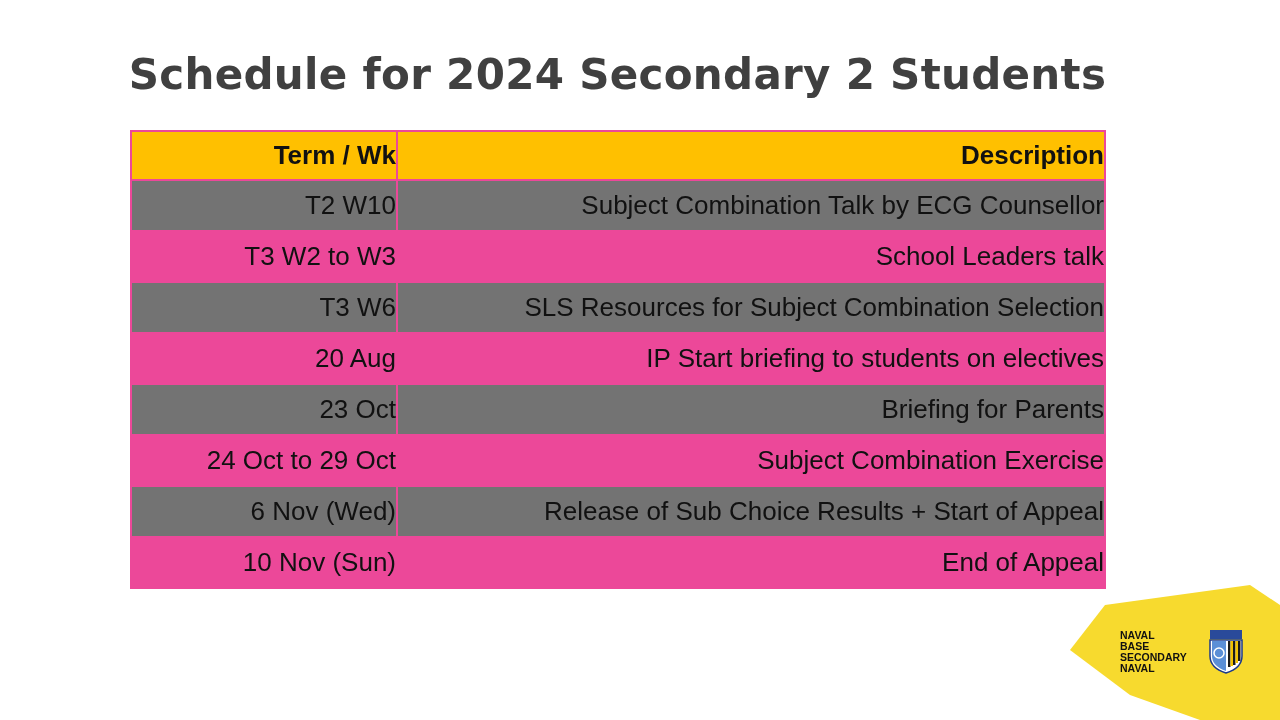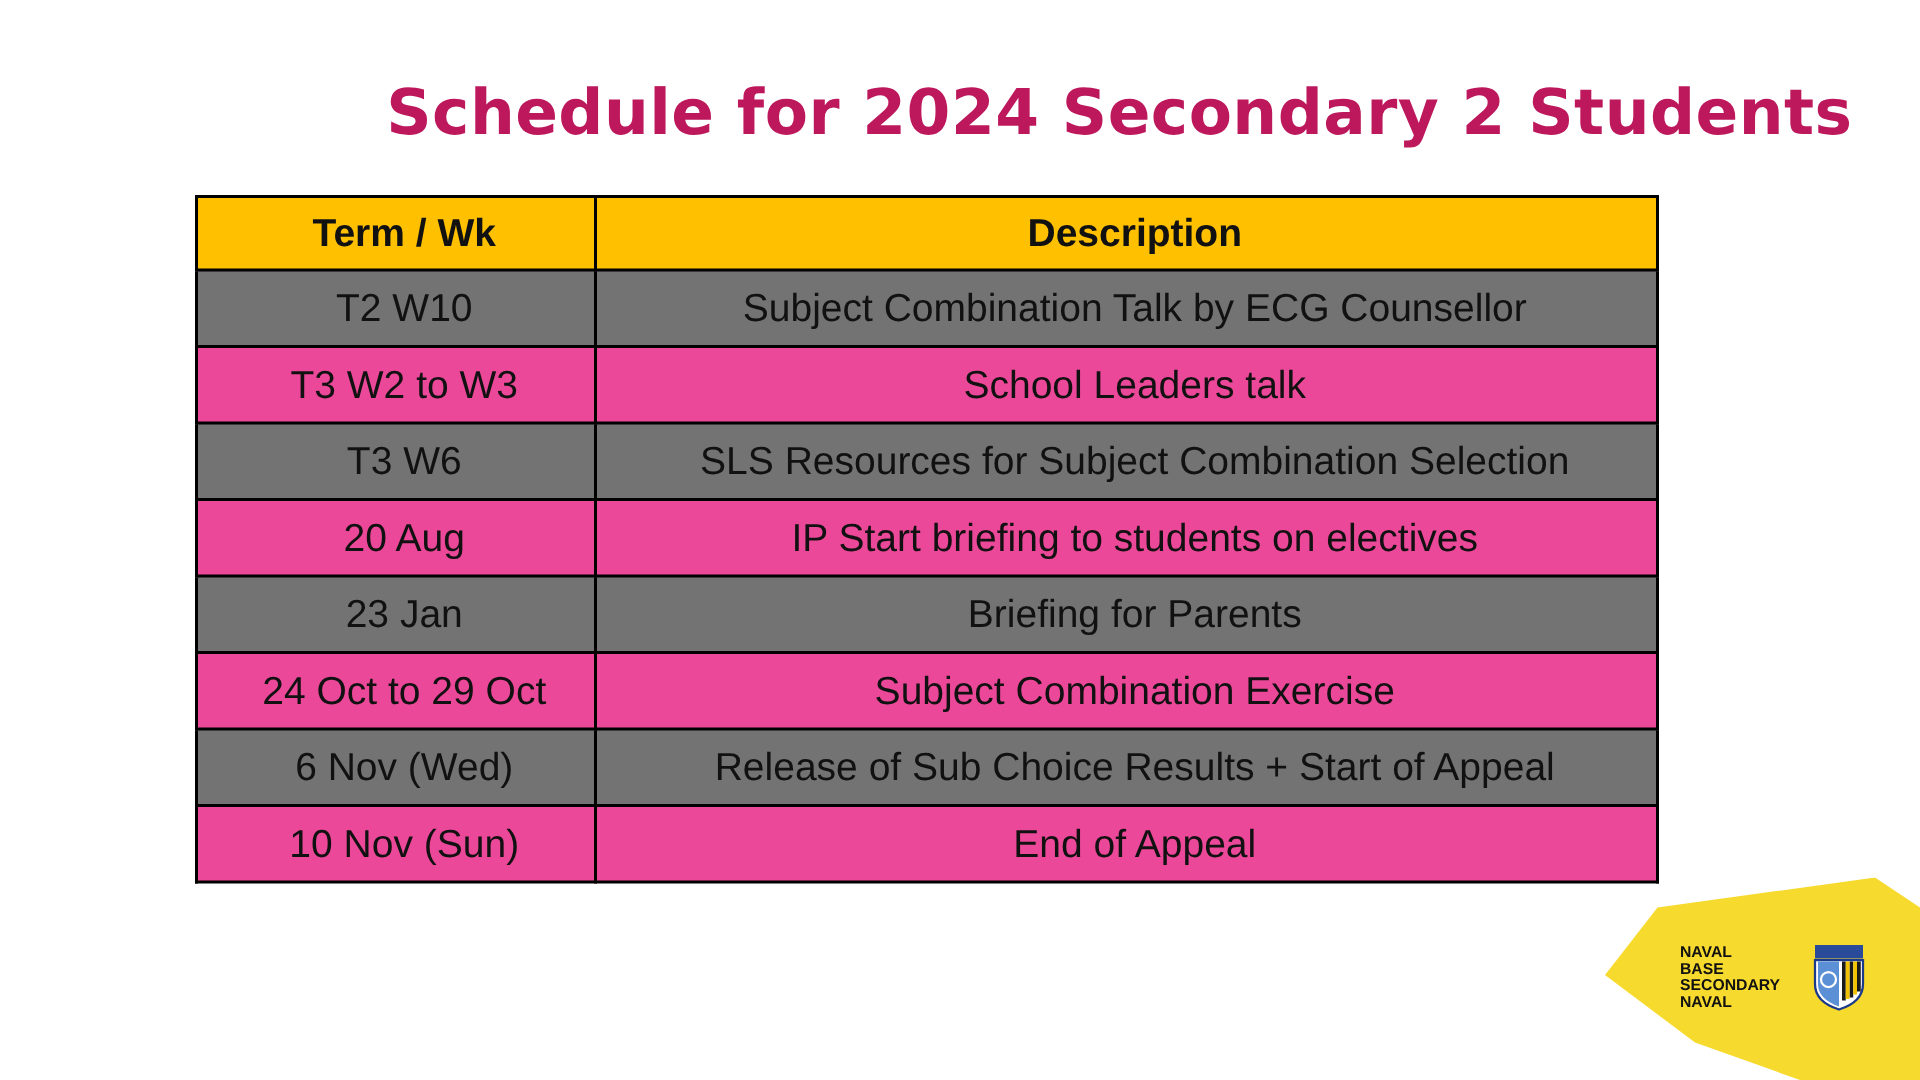--- a/index.html
+++ b/index.html
@@ -1,19 +1,19 @@
 <!DOCTYPE html>
 <html><head>
 <meta charset="utf-8">
 <style>
   html, body { margin: 0; padding: 0; }
   body { width: 1280px; height: 720px; background: #ffffff; position: relative; overflow: hidden; font-family: "Liberation Sans", sans-serif; }
-  .title { position: absolute; left: 0; top: 50px; width: 1235px; text-align: right; font-family: "DejaVu Sans", sans-serif; font-weight: bold; font-size: 42px; color: #be185d; letter-spacing: 0.3px; }
+  .title { position: absolute; left: 0; top: 50px; width: 1235px; text-align: center; font-family: "DejaVu Sans", sans-serif; font-weight: bold; font-size: 42px; color: #404040; letter-spacing: 0.3px; }
   table.sched { position: absolute; left: 130px; top: 130px; width: 976px; border-collapse: collapse; font-family: "Liberation Sans", sans-serif; }
-  table.sched th, table.sched td { text-align: center; padding: 0 0 0 11px; border: 2px solid #000000; font-size: 26px; color: #111; }
+  table.sched th, table.sched td { text-align: right; padding: 0 0 0 11px; border: 2px solid #ec4899; font-size: 26px; color: #111; }
   table.sched th { background: #FFC000; height: 47px; font-weight: bold; }
   table.sched td { height: 49px; }
   table.sched tr.odd td { background: #737373; }
   table.sched tr.even td { background: #ec4899; }
   .c1 { width: 253px; }
   .logo-shape { position: absolute; left: 1070px; top: 585px; width: 210px; height: 135px; }
   .logo-text { position: absolute; left: 1120px; top: 630px; width: 83px; text-align: left; font-family: "Liberation Sans", sans-serif; font-weight: bold; font-size: 10.5px; line-height: 11px; color: #111; }
   .crest { position: absolute; left: 1208px; top: 628px; width: 36px; height: 46px; }
 </style>
 </head>
@@ -39,21 +39,21 @@
     </tr>
     <tr class="odd">
       <td>T3 W6</td>
       <td>SLS Resources for Subject Combination Selection</td>
     </tr>
     <tr class="even">
       <td>20 Aug</td>
       <td>IP Start briefing to students on electives</td>
     </tr>
     <tr class="odd">
-      <td>23 Jan</td>
+      <td>23 Oct</td>
       <td>Briefing for Parents</td>
     </tr>
     <tr class="even">
       <td>24 Oct to 29 Oct</td>
       <td>Subject Combination Exercise</td>
     </tr>
     <tr class="odd">
       <td>6 Nov (Wed)</td>
       <td>Release of Sub Choice Results + Start of Appeal</td>
     </tr>

